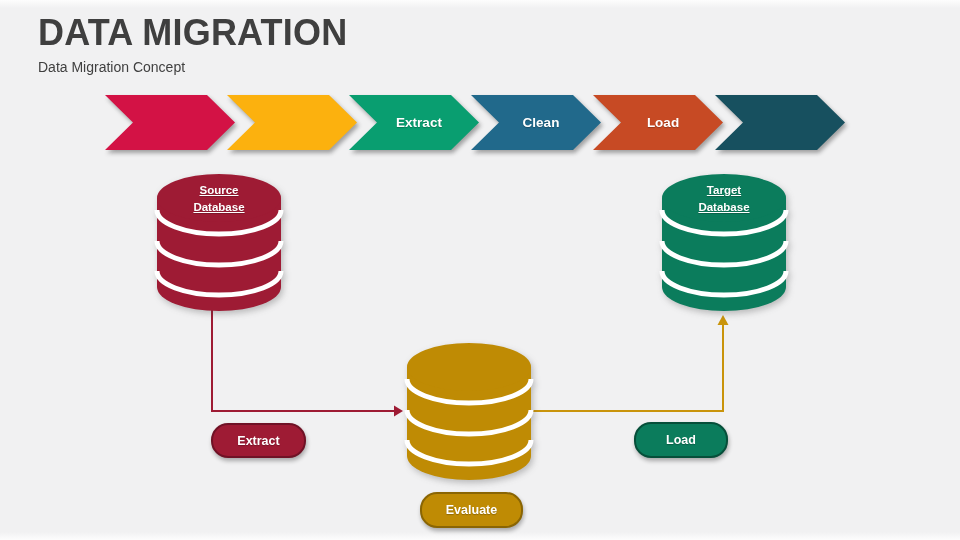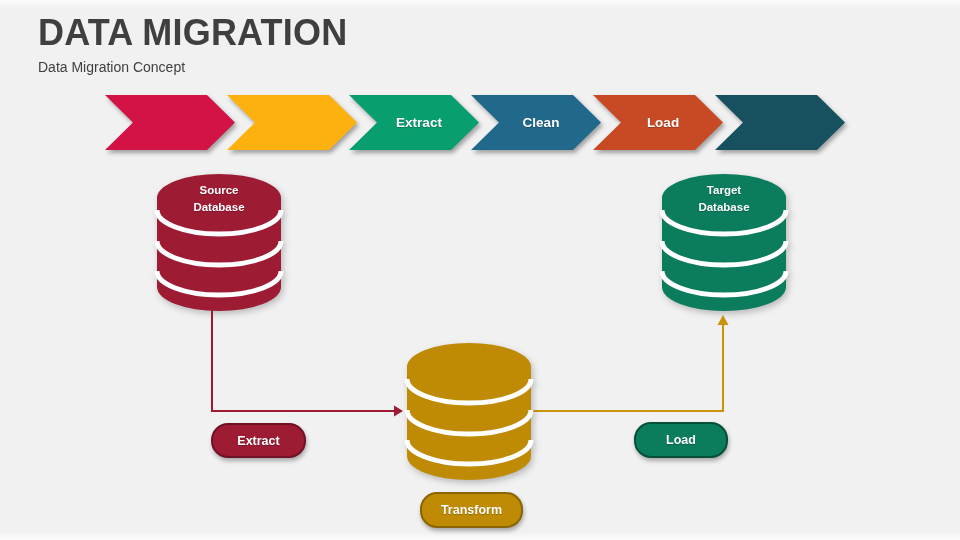--- a/index.html
+++ b/index.html
@@ -24,21 +24,21 @@
     display:flex; align-items:center; justify-content:center;
     color:#fff; font-size:13.5px; font-weight:bold;
     text-shadow:0 1px 1px rgba(0,0,0,.25);
   }
   .cyl { position:absolute; width:130px; height:146px; }
   .cyl svg { filter:drop-shadow(2px 3px 3px rgba(60,60,60,.3)); }
   .sep { fill:none; stroke:#fff; stroke-width:5px; }
   .cyl-label {
     position:absolute; left:28px; top:10px; width:74px;
     text-align:center; color:#fff; font-size:11.5px; font-weight:600;
-    line-height:1.5; text-shadow:0 1px 1px rgba(0,0,0,.2);
+    line-height:1.5; text-shadow:0 1px 1px rgba(0,0,0,.2);text-decoration:underline;
   }
   .pill {
     position:absolute; border-radius:17px; border:2px solid #000;
     display:flex; align-items:center; justify-content:center;
     color:#fff; font-size:12.5px; font-weight:bold;
     box-shadow:1px 3px 4px rgba(0,0,0,.3);
     text-shadow:0 1px 1px rgba(0,0,0,.25);
   }
 </style>
 </head>
@@ -95,15 +95,15 @@
       <ellipse cx="65" cy="26" rx="62" ry="24" style="fill: rgb(11, 124, 92);"></ellipse>
       <path class="sep" d="M3 38 A62 24 0 0 0 127 38"></path>
       <path class="sep" d="M3 69 A62 24 0 0 0 127 69"></path>
       <path class="sep" d="M3 99 A62 24 0 0 0 127 99"></path>
     </svg>
     <div class="cyl-label">Target Database</div>
   </div>
 
   <div class="pill" style="left: 211px; top: 423px; width: 91px; height: 31px; background-color: rgb(158, 27, 52); border-color: rgb(112, 18, 38);">Extract</div>
   <div class="pill" style="left: 634px; top: 422px; width: 90px; height: 32px; background-color: rgb(11, 124, 92); border-color: rgb(6, 79, 58);">Load</div>
-  <div class="pill" style="left: 420px; top: 492px; width: 99px; height: 32px; background-color: rgb(191, 139, 4); border-color: rgb(138, 101, 3);">Transform</div>
+  <div class="pill" style="left: 420px; top: 492px; width: 99px; height: 32px; background-color: rgb(191, 139, 4); border-color: rgb(138, 101, 3);">Evaluate</div>
 
 </div>
 
 </body></html>

